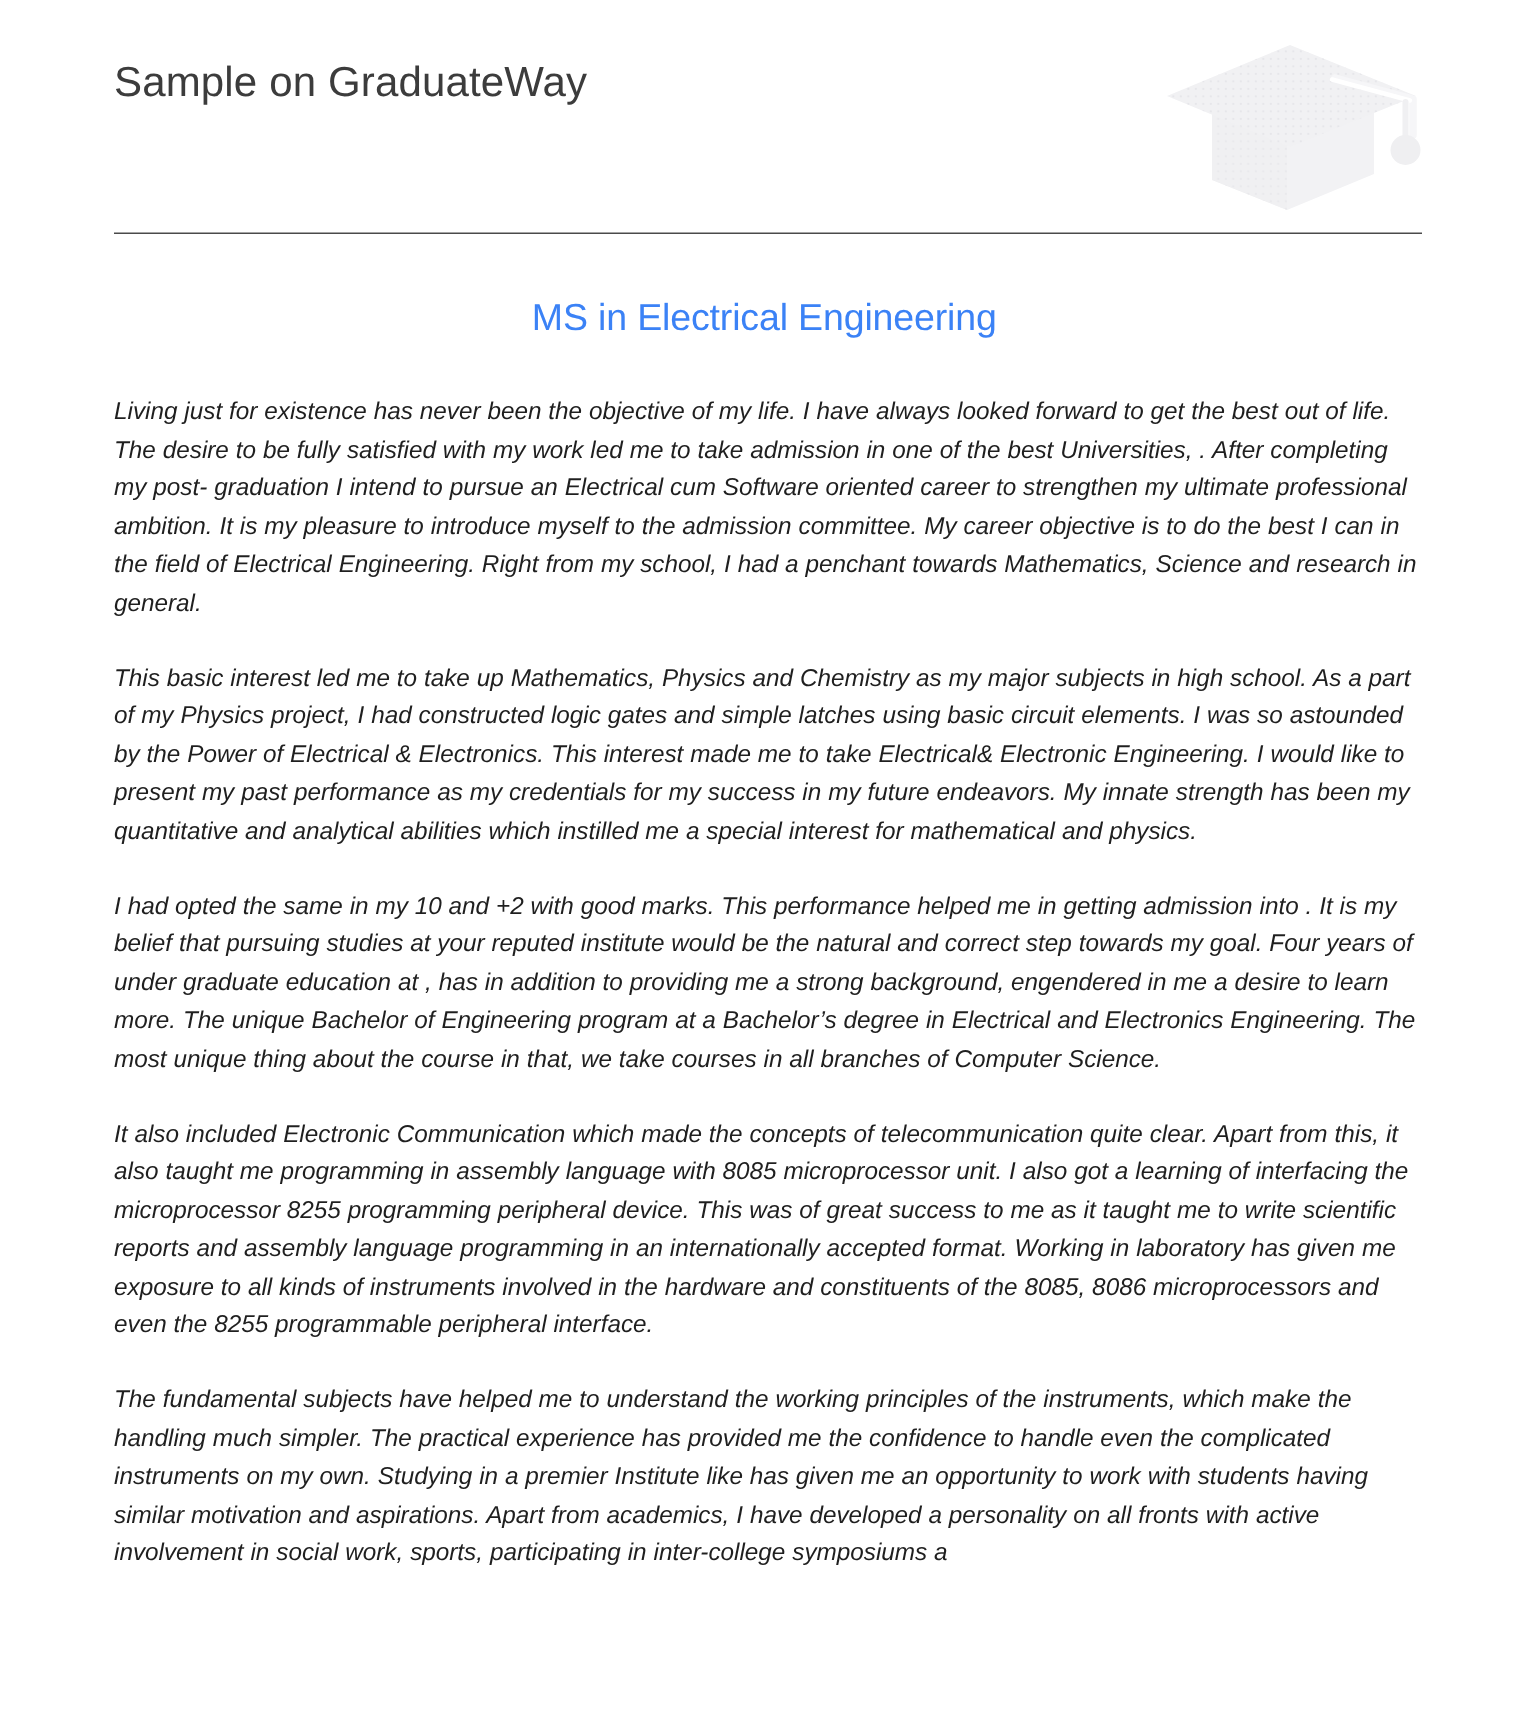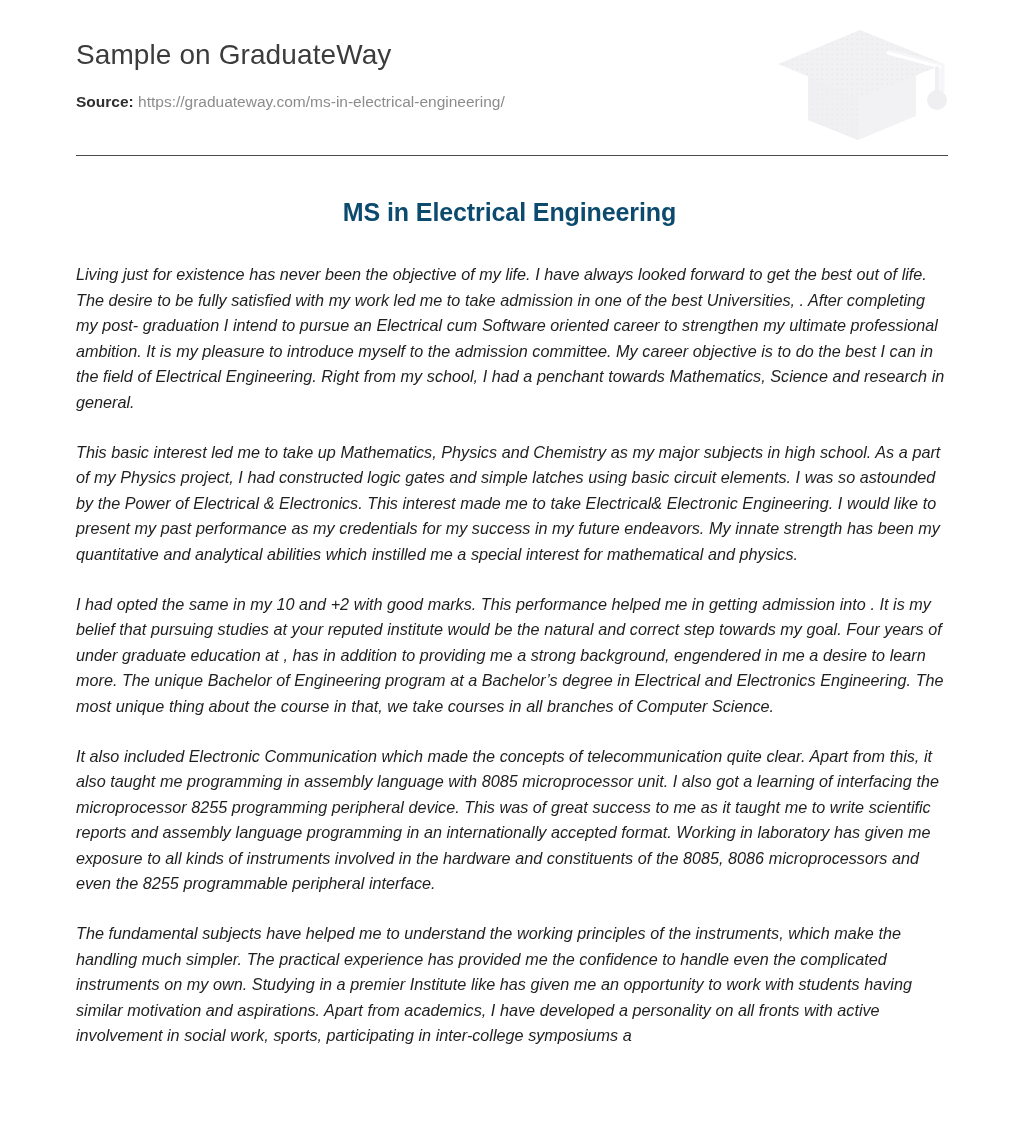--- a/index.html
+++ b/index.html
@@ -78,22 +78,22 @@
   
   .doc-title {
     margin: 0;
     padding: 0;
     position: absolute;
     top: 198px;
     left: 0;
     width: 1019px;
     text-align: center;
     font-size: 25px;
-    font-weight: 700;
-    color: #0c4a6e;
+    font-weight: 400;
+    color: #3b82f6;
     letter-spacing: -0.1px;
   }
 
   
   .article {
     position: absolute;
     top: 262px;
     left: 76px;
     width: 872px;
     font-style: italic;
@@ -108,24 +108,20 @@
   }
   .article p:last-child { margin-bottom: 0; }
 </style>
 </head>
 <body>
 
 <div class="page">
 
   <div class="header">
     <div class="brand-title">Sample on GraduateWay</div>
-    <div class="source-line">
-      <span class="source-label">Source:</span>
-      <span class="source-url">https://graduateway.com/ms-in-electrical-engineering/</span>
-    </div>
   </div>
 
   <div class="logo">
     <svg viewBox="0 0 200 112" xmlns="http://www.w3.org/2000/svg">
       <defs>
         <pattern id="dots" width="5" height="5" patternUnits="userSpaceOnUse">
           <circle cx="1.2" cy="1.2" r="0.75" fill="#e4e4e8"></circle>
         </pattern>
       </defs>
 

